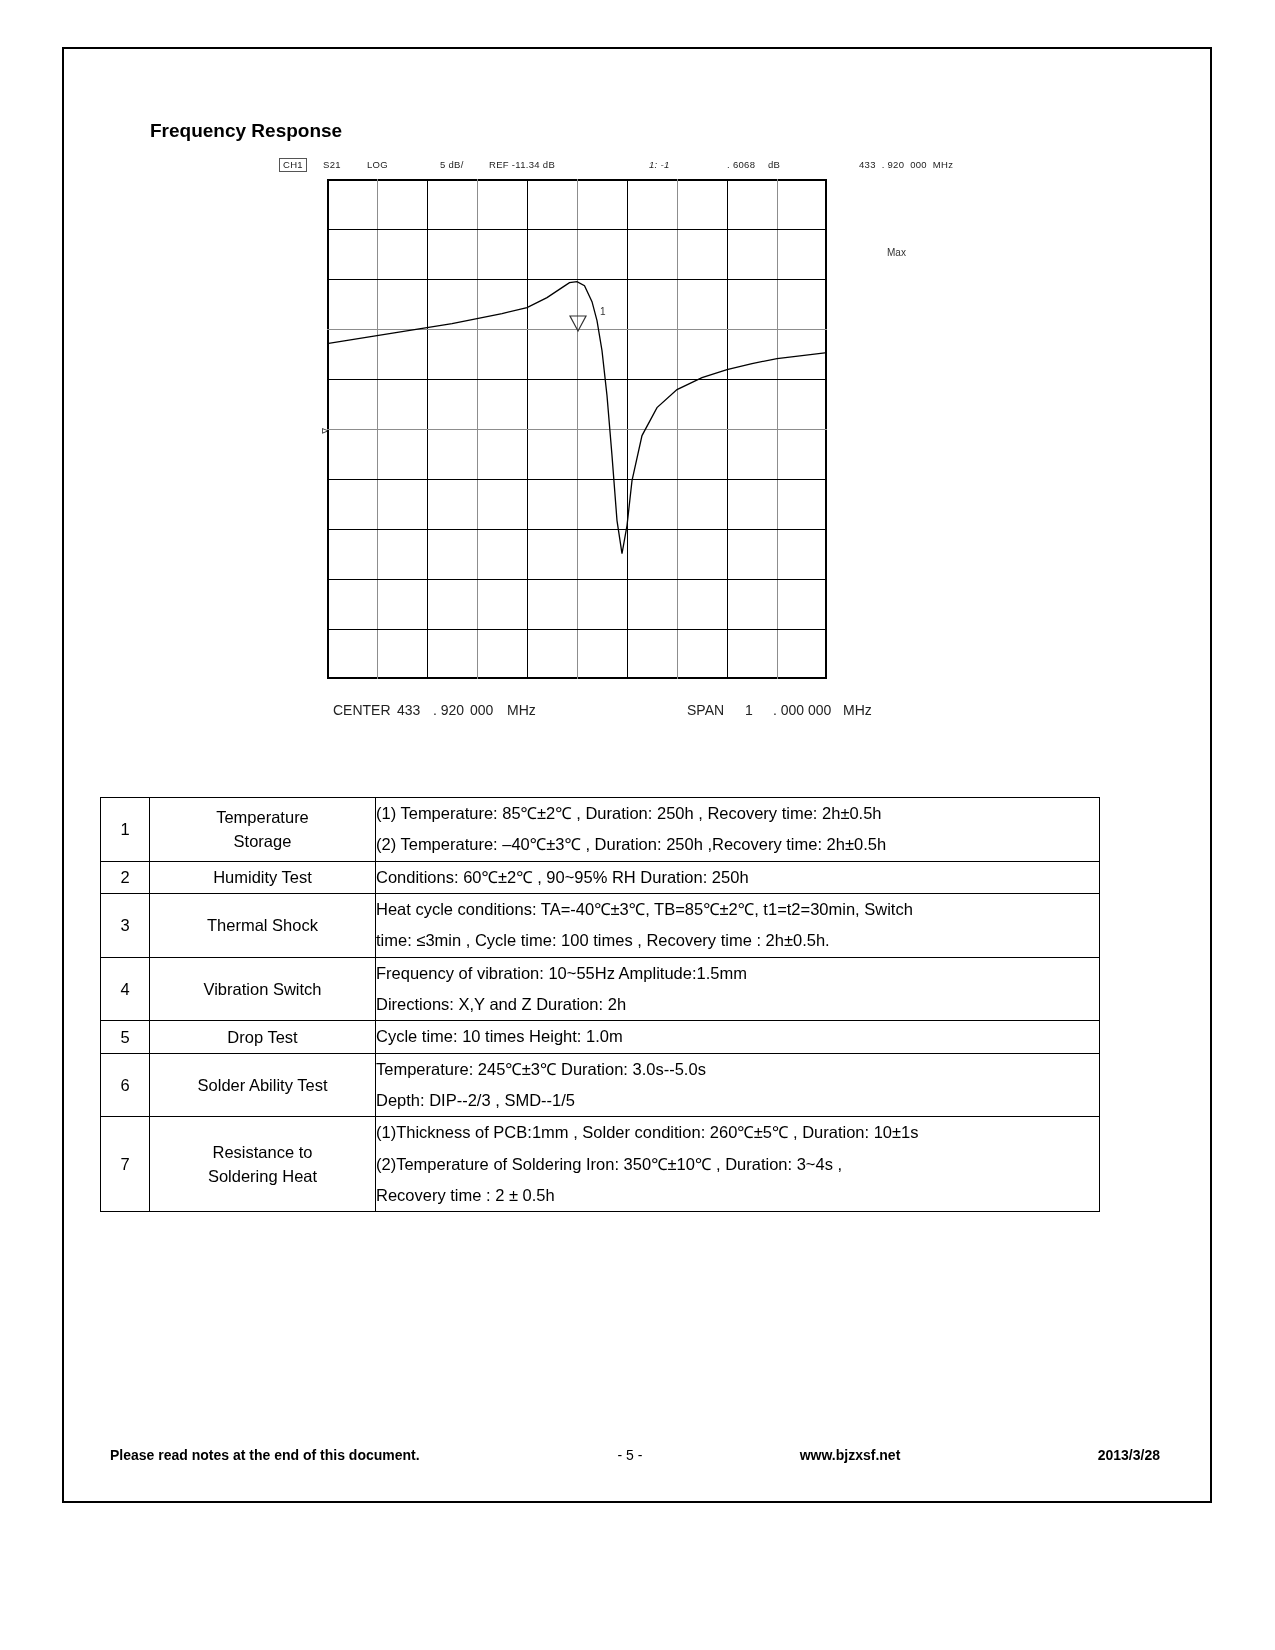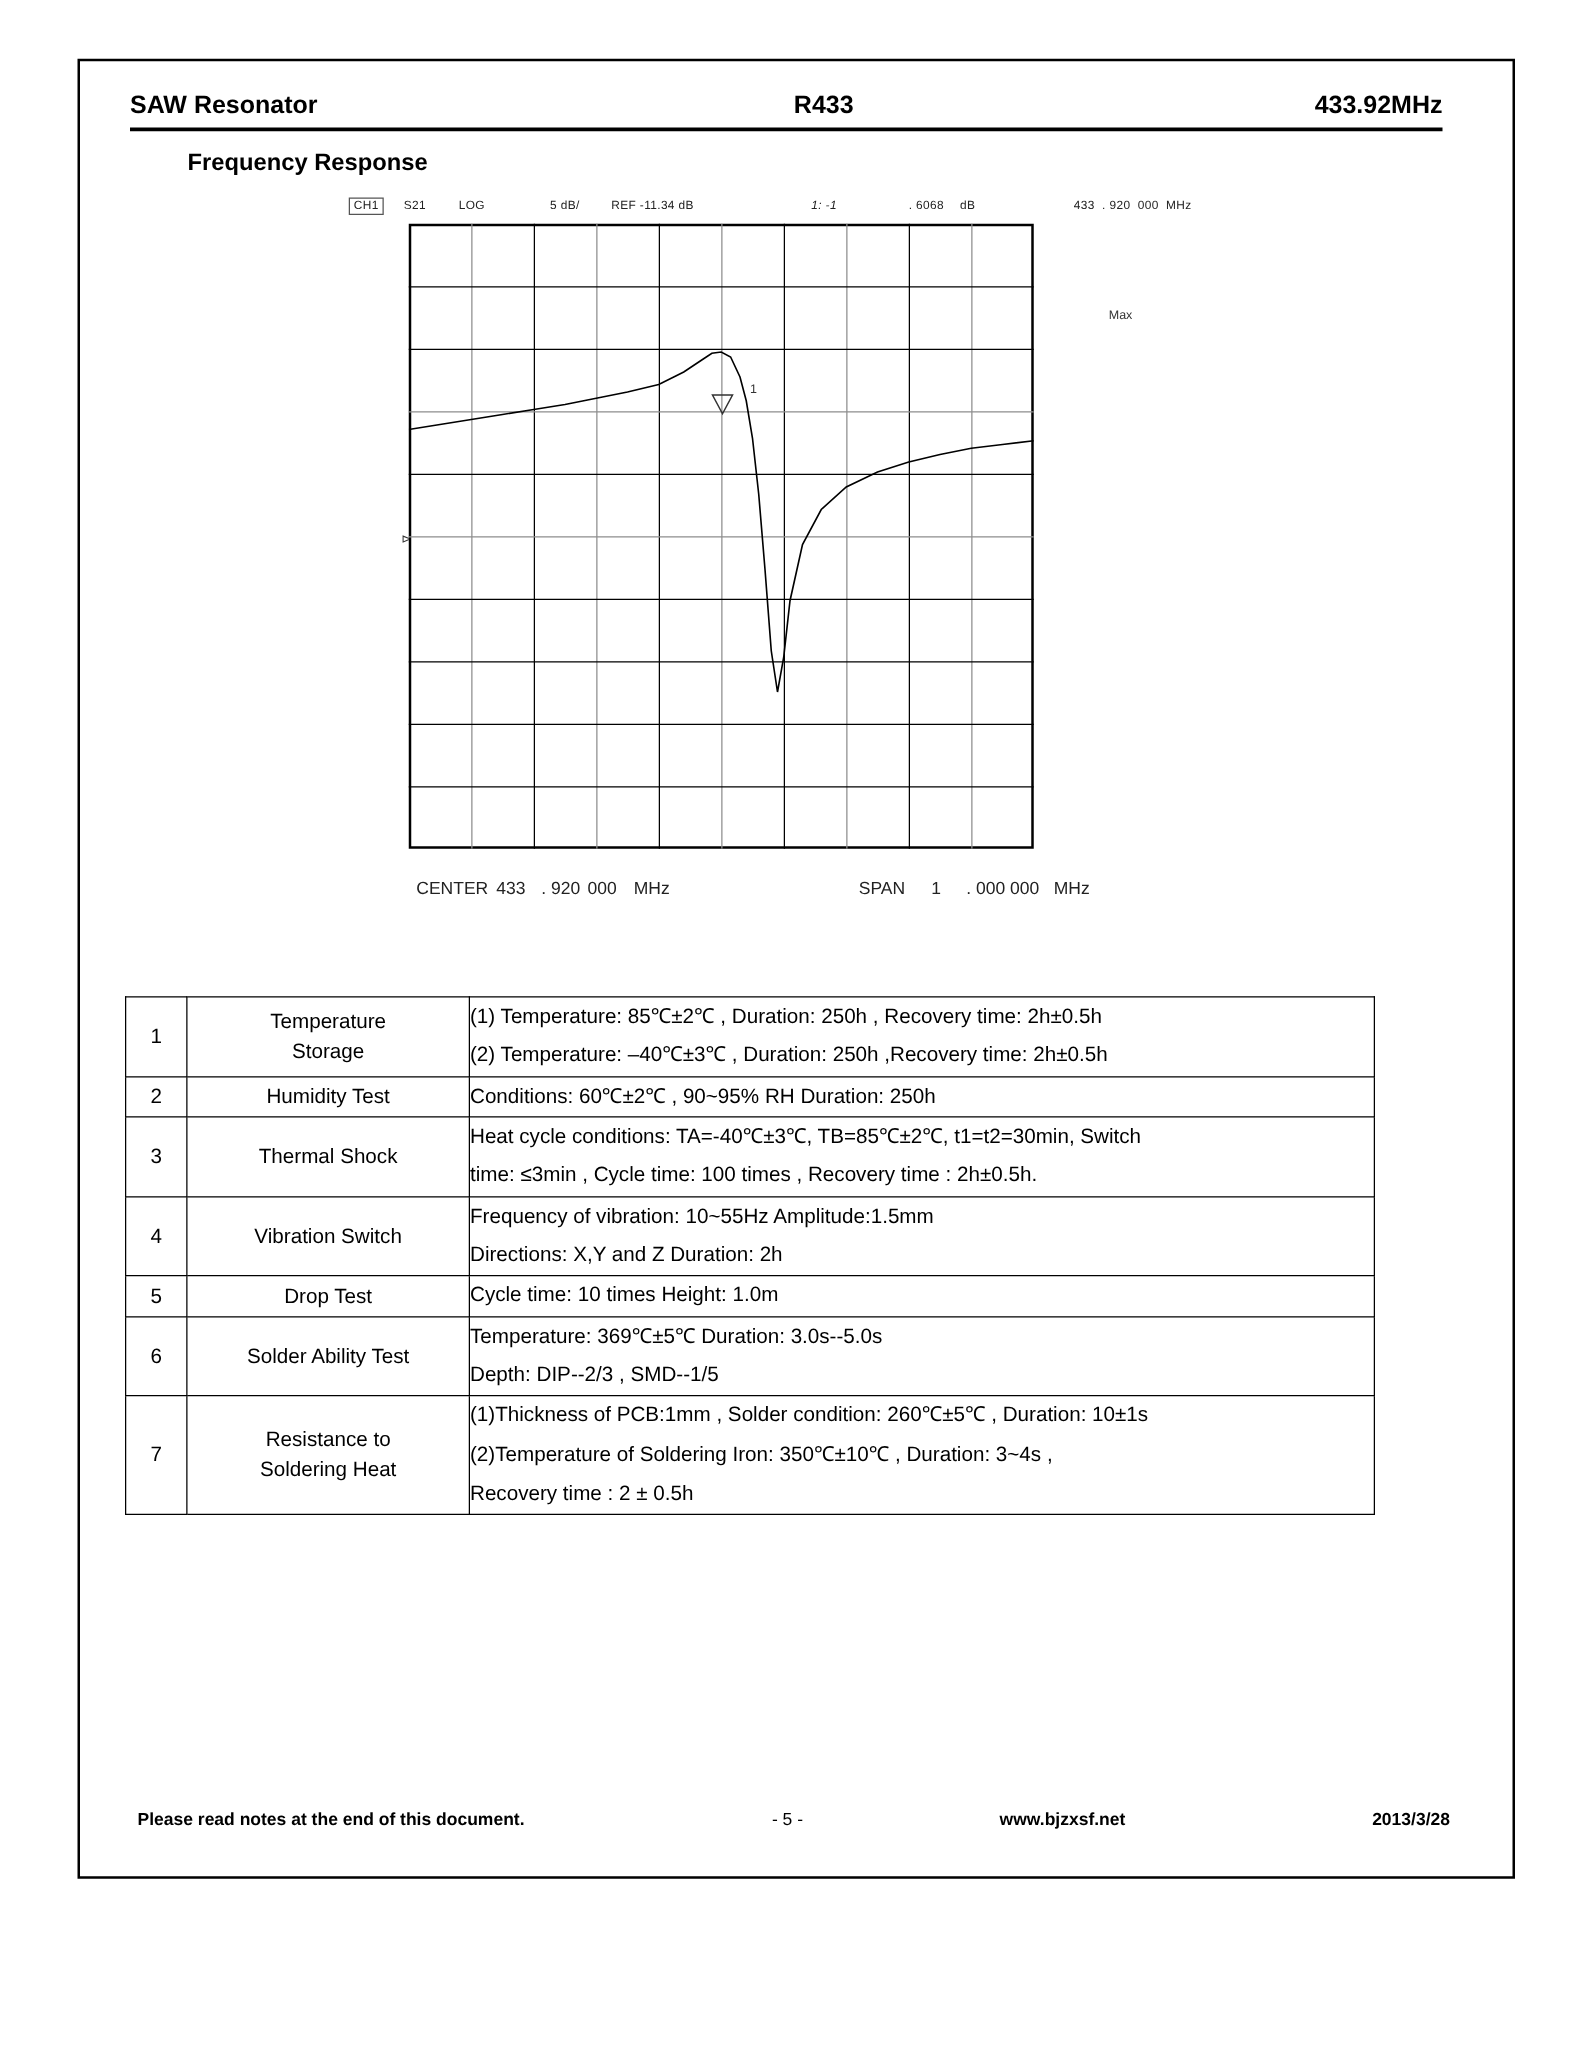--- a/index.html
+++ b/index.html
@@ -227,25 +227,20 @@
   .footer .f-www    { flex: 1 1 auto;  text-align: center; }
   .footer .f-date   { flex: 0 0 180px; text-align: right; }
 </style>
 </head>
 <body>
 
 <div class="page-border"></div>
 
 <div class="content">
 
-  <div class="doc-header">
-    <div class="h-left">SAW Resonator</div>
-    <div class="h-center">R433</div>
-    <div class="h-right">433.92MHz</div>
-  </div>
 
   <div class="section-title">Frequency Response</div>
 
   <div class="analyzer">
 
     <div class="an-toprow">
       <span class="an-chip">CH1</span>
       <span class="an-t1">S21</span>
       <span class="an-t2">LOG</span>
       <span class="an-t3">5 dB/</span>
@@ -361,21 +356,21 @@
         <td class="c-item">Drop Test</td>
         <td class="c-cond">
           <div class="cond-line">Cycle time: 10 times                       Height: 1.0m</div>
         </td>
       </tr>
 
       <tr>
         <td class="c-no">6</td>
         <td class="c-item">Solder Ability Test</td>
         <td class="c-cond">
-          <div class="cond-line">Temperature: 369℃±5℃                      Duration: 3.0s--5.0s</div>
+          <div class="cond-line">Temperature: 245℃±3℃                      Duration: 3.0s--5.0s</div>
           <div class="cond-line">Depth: DIP--2/3 , SMD--1/5</div>
         </td>
       </tr>
 
       <tr>
         <td class="c-no">7</td>
         <td class="c-item">
           <div>Resistance to</div>
           <div>Soldering Heat</div>
         </td>

